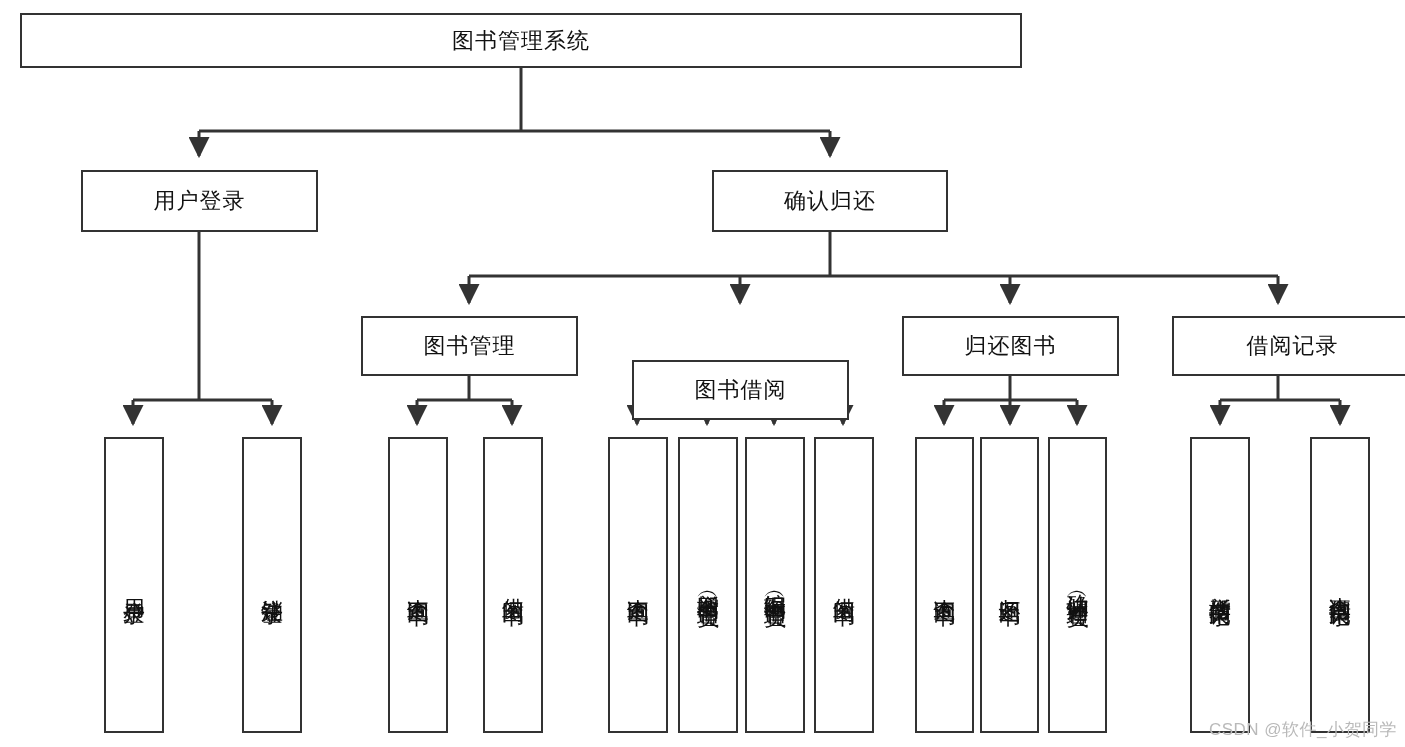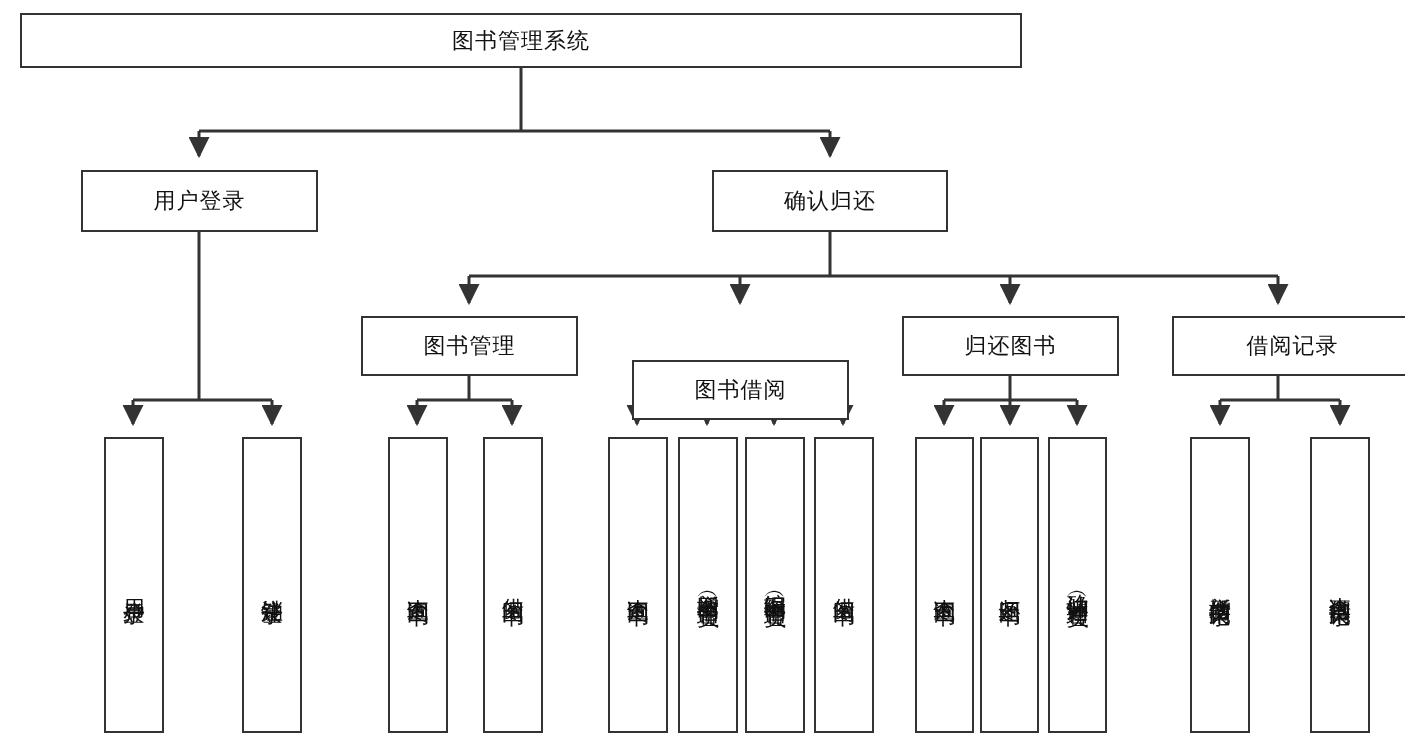--- a/index.html
+++ b/index.html
@@ -183,13 +183,14 @@
         <span class="label">确认归还（管理员）</span>
       </div>
       <div class="node vert" style="left: 1190px; top: 437px; width: 60px; height: 296px;">
         <span class="label">新增借阅记录</span>
       </div>
       <div class="node vert" style="left: 1310px; top: 437px; width: 60px; height: 296px;">
         <span class="label">查询借阅记录</span>
       </div>
     </div>
 
+  <div id="watermark">CSDN @软件_小贺同学</div>
 </div>
 
 </body></html>

